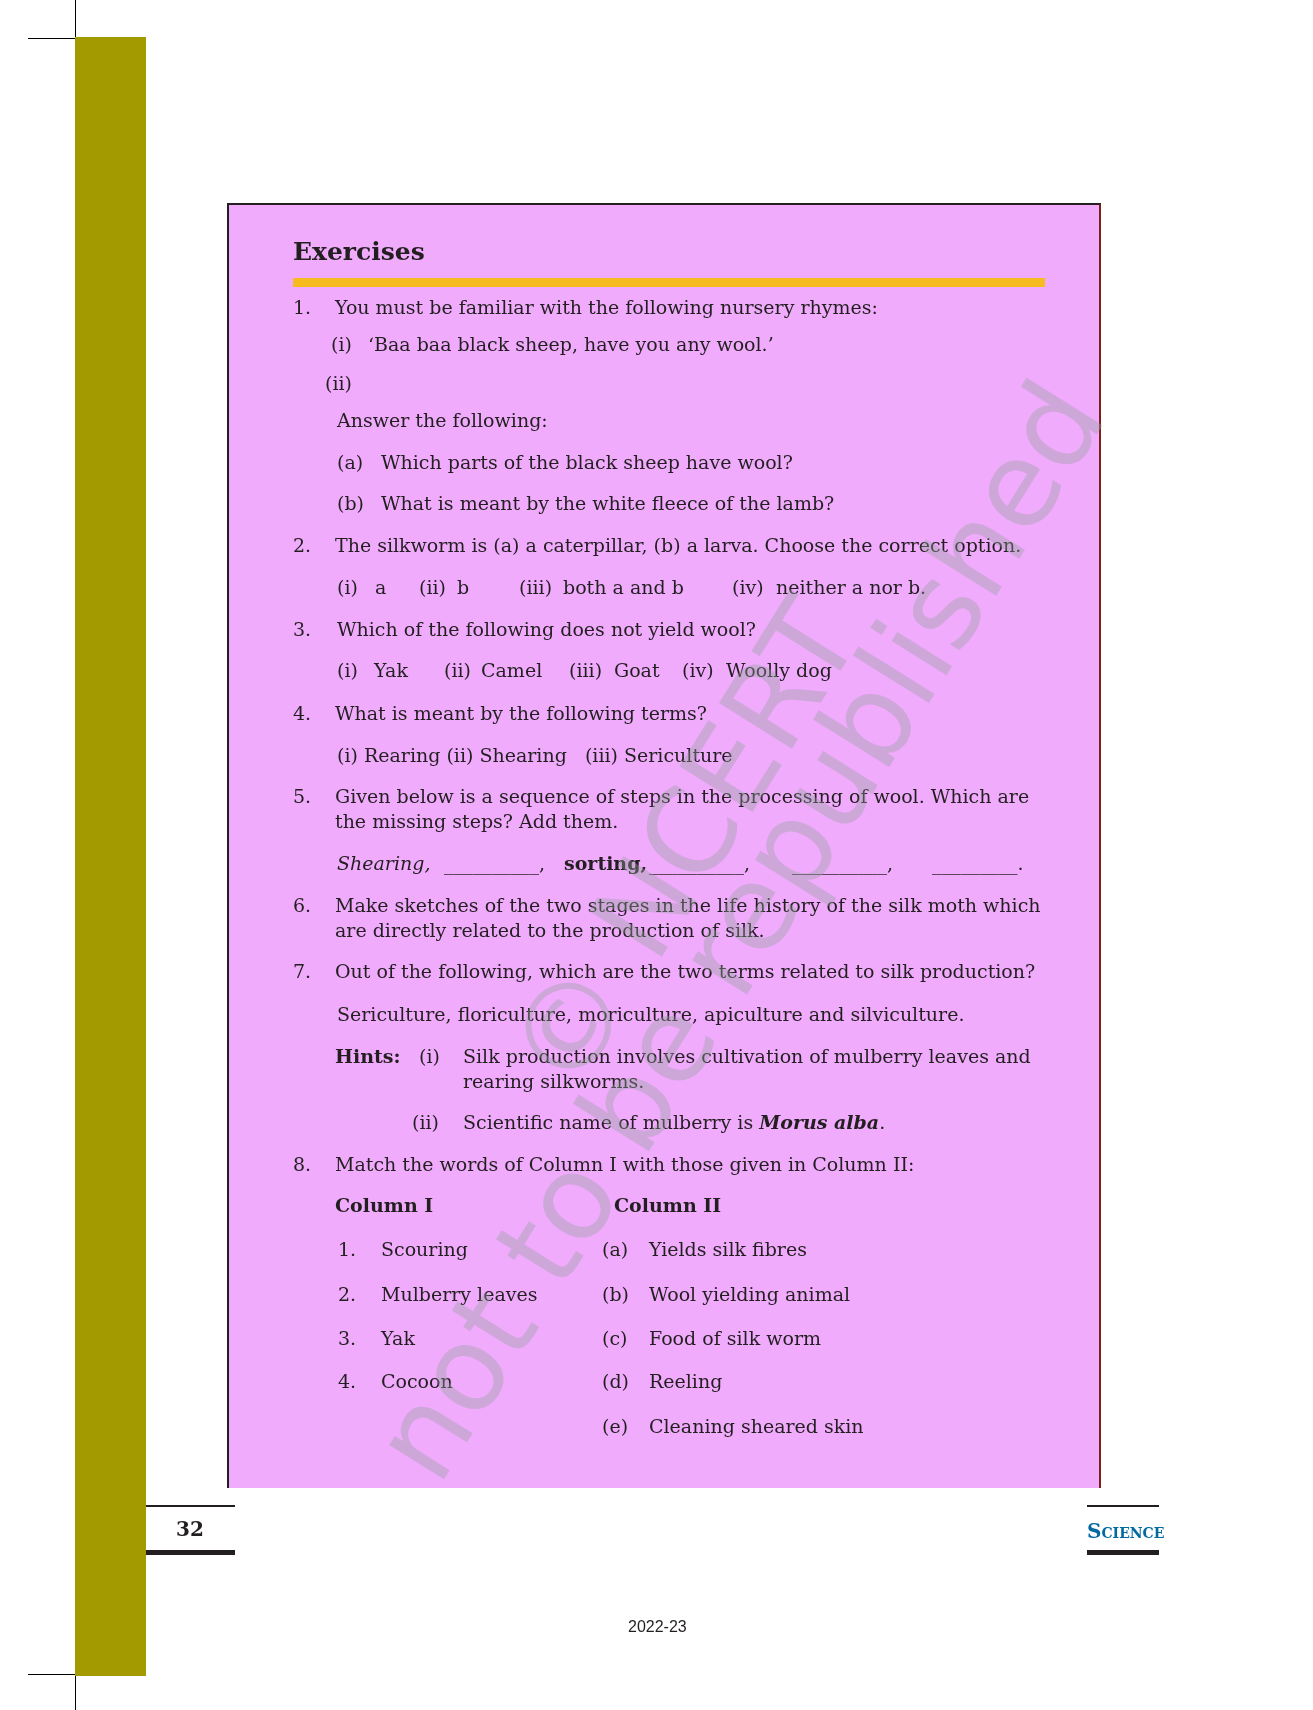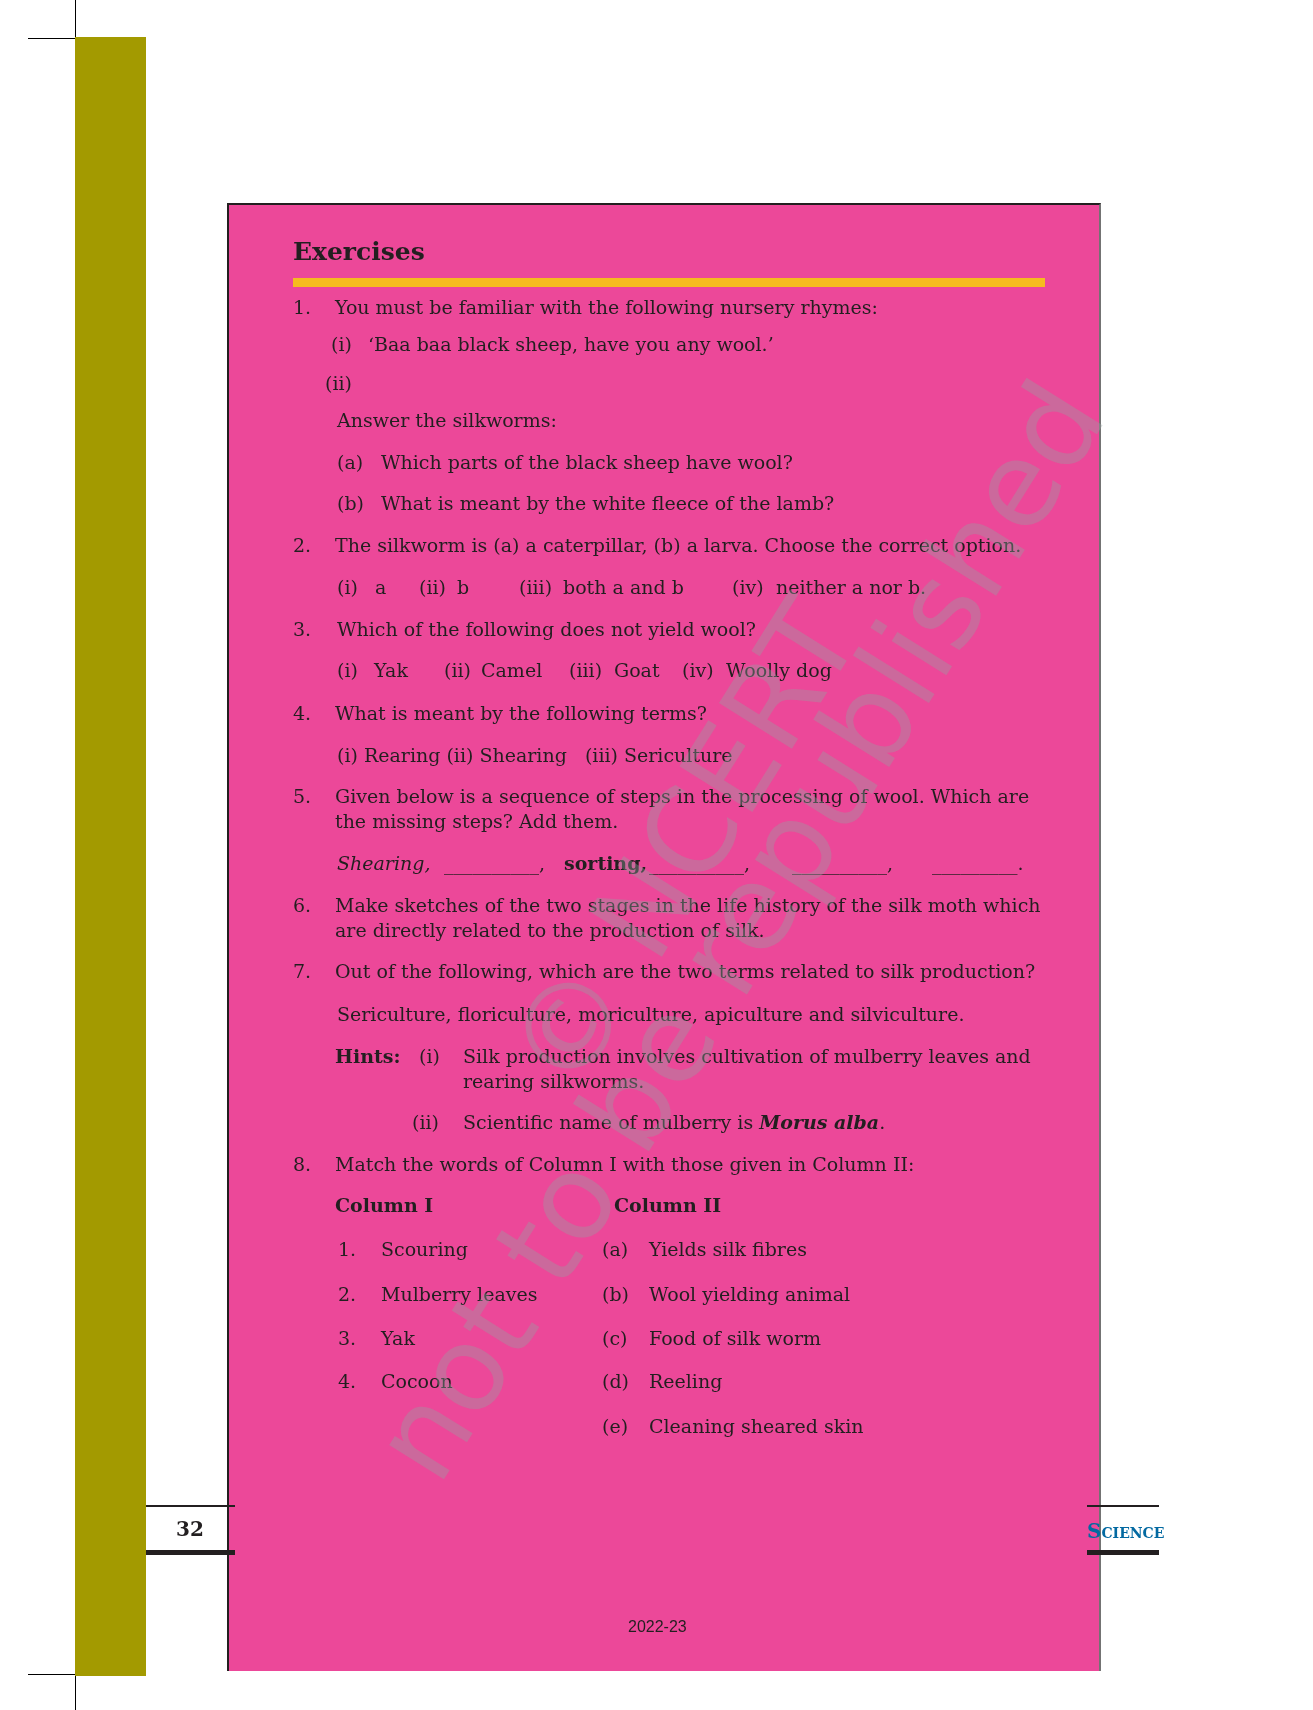--- a/index.html
+++ b/index.html
@@ -2,22 +2,22 @@
 <html><head>
 <meta charset="utf-8">
 <style>
   html, body { margin:0; padding:0; background:#ffffff; }
   body { width:1313px; height:1710px; position:relative; overflow:hidden;
          font-family:"DejaVu Serif","Liberation Serif",serif; color:#231f20; }
   .abs { position:absolute; white-space:nowrap; }
   .olive-bar { position:absolute; left:75px; top:37px; width:71px; height:1639px; background:#a39a00; }
   .crop-h { position:absolute; height:1px; background:#000; }
   .crop-v { position:absolute; width:1px; background:#000; }
-  .box { position:absolute; left:227px; top:203px; width:874px; height:1468px;
-         background:#ec4899; border-left:2px solid #231f20; border-right:2px solid #737373; border-top:2px solid #231f20; box-sizing:border-box; overflow:hidden; }
+  .box { position:absolute; left:227px; top:203px; width:874px; height:1285px;
+         background:#f0abfc; border-left:2px solid #231f20; border-right:2px solid #7f1d1d; border-top:2px solid #231f20; box-sizing:border-box; overflow:hidden; }
   .heading { font-family:"DejaVu Serif",serif; font-weight:bold; font-size:25px; color:#231f20; }
   .rule { position:absolute; left:64px; width:752px; height:9px; background:#f6bb1f; }
   .t { font-size:19px; line-height:22px; color:#231f20; }
   .b { font-weight:bold; }
   .bi { font-weight:bold; font-style:italic; }
   .watermark { position:absolute; font-family:"DejaVu Sans","Liberation Sans",sans-serif; color:rgba(150,160,160,0.38);
                font-size:118px; white-space:nowrap; transform-origin:0 0; pointer-events:none; }
   .pn-line-thin { position:absolute; height:2px; background:#231f20; }
   .pn-line-thick { position:absolute; height:5px; background:#231f20; }
   .page-num { font-family:"DejaVu Serif",serif; font-weight:bold; font-size:20px; color:#231f20; }
@@ -38,21 +38,21 @@
 <div class="box">
 
   <div class="abs heading" style="left:64px; top:32px;">Exercises</div>
   <div class="rule" style="top:73px;"></div>
 
   <div class="abs t" style="left:64px; top:91px;">1.</div>
   <div class="abs t" style="left:106px; top:91px;">You must be familiar with the following nursery rhymes:</div>
   <div class="abs t" style="left:102px; top:128px;">(i)</div>
   <div class="abs t" style="left:139px; top:128px;">‘Baa baa black sheep, have you any wool.’</div>
   <div class="abs t" style="left:96px; top:167px;">(ii)</div>
-  <div class="abs t" style="left:108px; top:204px;">Answer the silkworms:</div>
+  <div class="abs t" style="left:108px; top:204px;">Answer the following:</div>
   <div class="abs t" style="left:108px; top:246px;">(a)</div>
   <div class="abs t" style="left:152px; top:246px;">Which parts of the black sheep have wool?</div>
   <div class="abs t" style="left:108px; top:287px;">(b)</div>
   <div class="abs t" style="left:152px; top:287px;">What is meant by the white fleece of the lamb?</div>
 
   <div class="abs t" style="left:64px; top:329px;">2.</div>
   <div class="abs t" style="left:106px; top:329px;">The silkworm is (a) a caterpillar, (b) a larva. Choose the correct option.</div>
   <div class="abs t" style="left:108px; top:371px;">(i)</div>
   <div class="abs t" style="left:146px; top:371px;">a</div>
   <div class="abs t" style="left:190px; top:371px;">(ii)</div>

